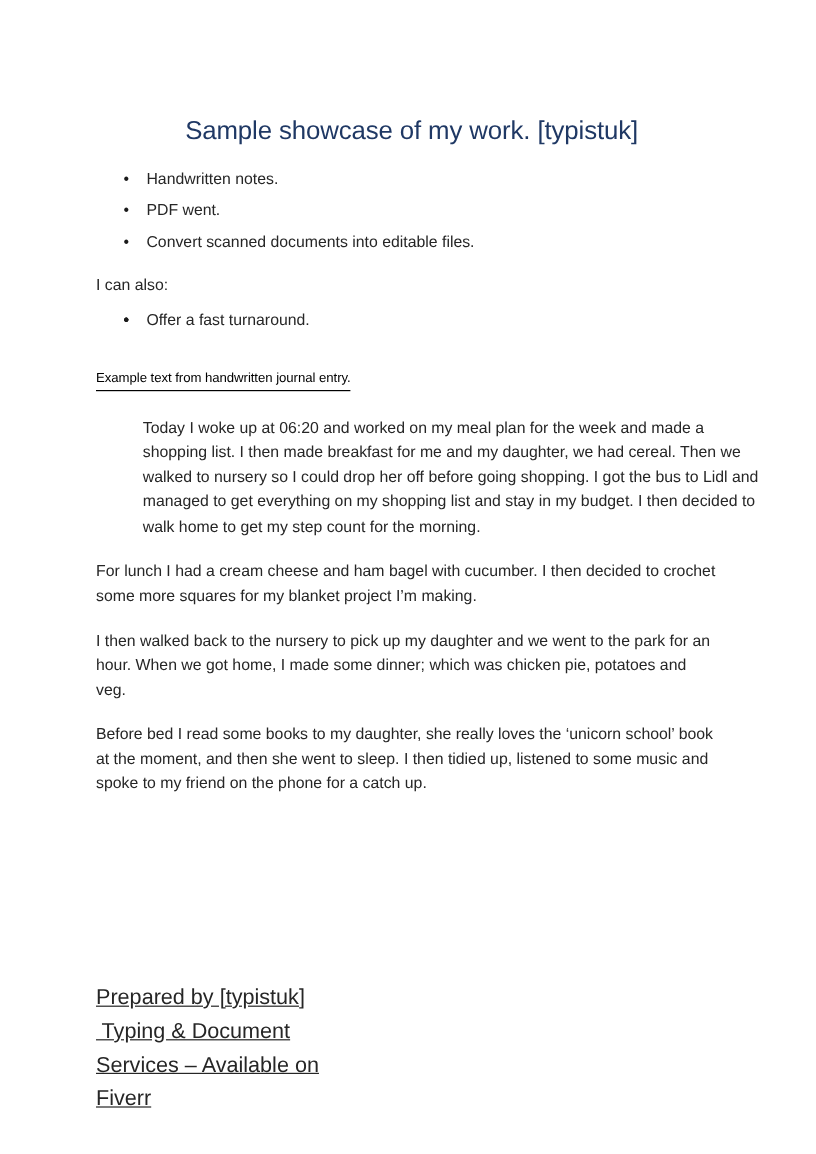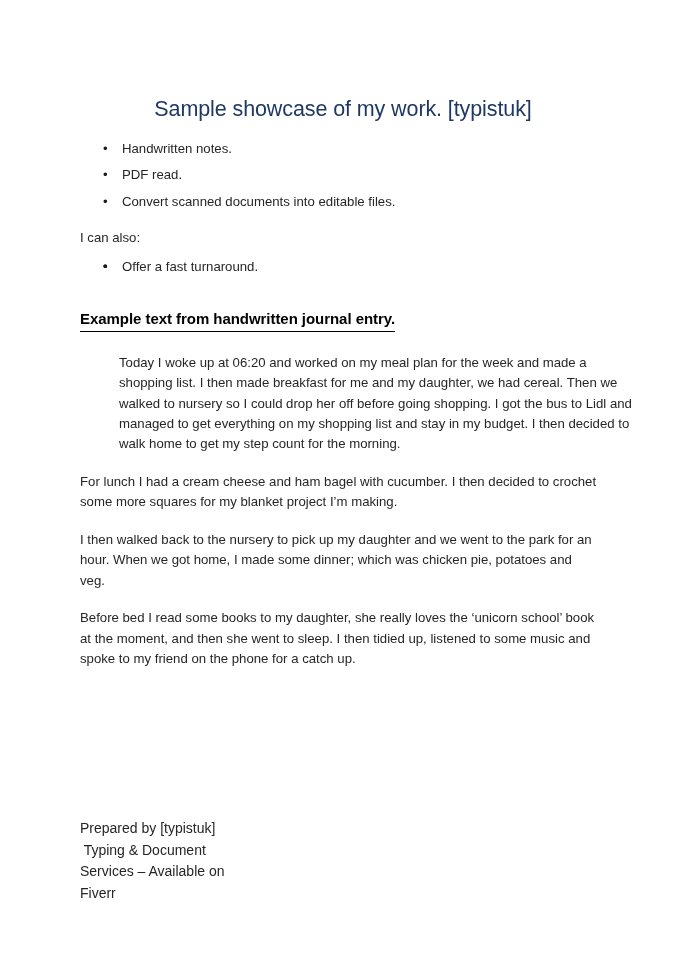--- a/index.html
+++ b/index.html
@@ -68,22 +68,22 @@
     left: 23px;
     top: 0;
     font-size: 13.2px;
     line-height: 1.52;
     color: #1a1a1a;
   }
 
   .gap-after-list { height: 9px; }
 
   .section-heading {
-    font-size: 15px;
-    font-weight: 700;
+    font-size: 11px;
+    font-weight: 400;
     color: #000000;
     margin: 24px 0 0 0;
     line-height: 1.45;
     display: inline-block;
     border-bottom: 1.6px solid #000000;
     padding-bottom: 1px;
     letter-spacing: -0.05px;
   }
 
   .para {
@@ -95,44 +95,45 @@
   }
   .para.first { margin-top: 21px; margin-left: 39px; }
 
   .footer {
     position: absolute;
     left: 80px;
     top: 818px;
     width: 260px;
   }
   .footer .fline {
-    font-size: 14px;
+    font-size: 18px;
     line-height: 1.55;
     color: #262626;
     white-space: pre;
+    text-decoration: underline;
   }
 </style>
 </head>
 <body>
 
 <div class="page">
 
   <div class="content">
 
     <h1 class="doc-title">Sample showcase of my work. [typistuk]</h1>
 
 
     <ul class="bullets">
       <li>
         <span class="bullet-dot">•</span>
         <span>Handwritten notes.</span>
       </li>
       <li>
         <span class="bullet-dot">•</span>
-        <span>PDF read.</span>
+        <span>PDF went.</span>
       </li>
       <li>
         <span class="bullet-dot">•</span>
         <span>Convert scanned documents into editable files.</span>
       </li>
     </ul>
 
     <div class="gap-after-list"></div>
 
     <p class="lead">I can also:</p>

